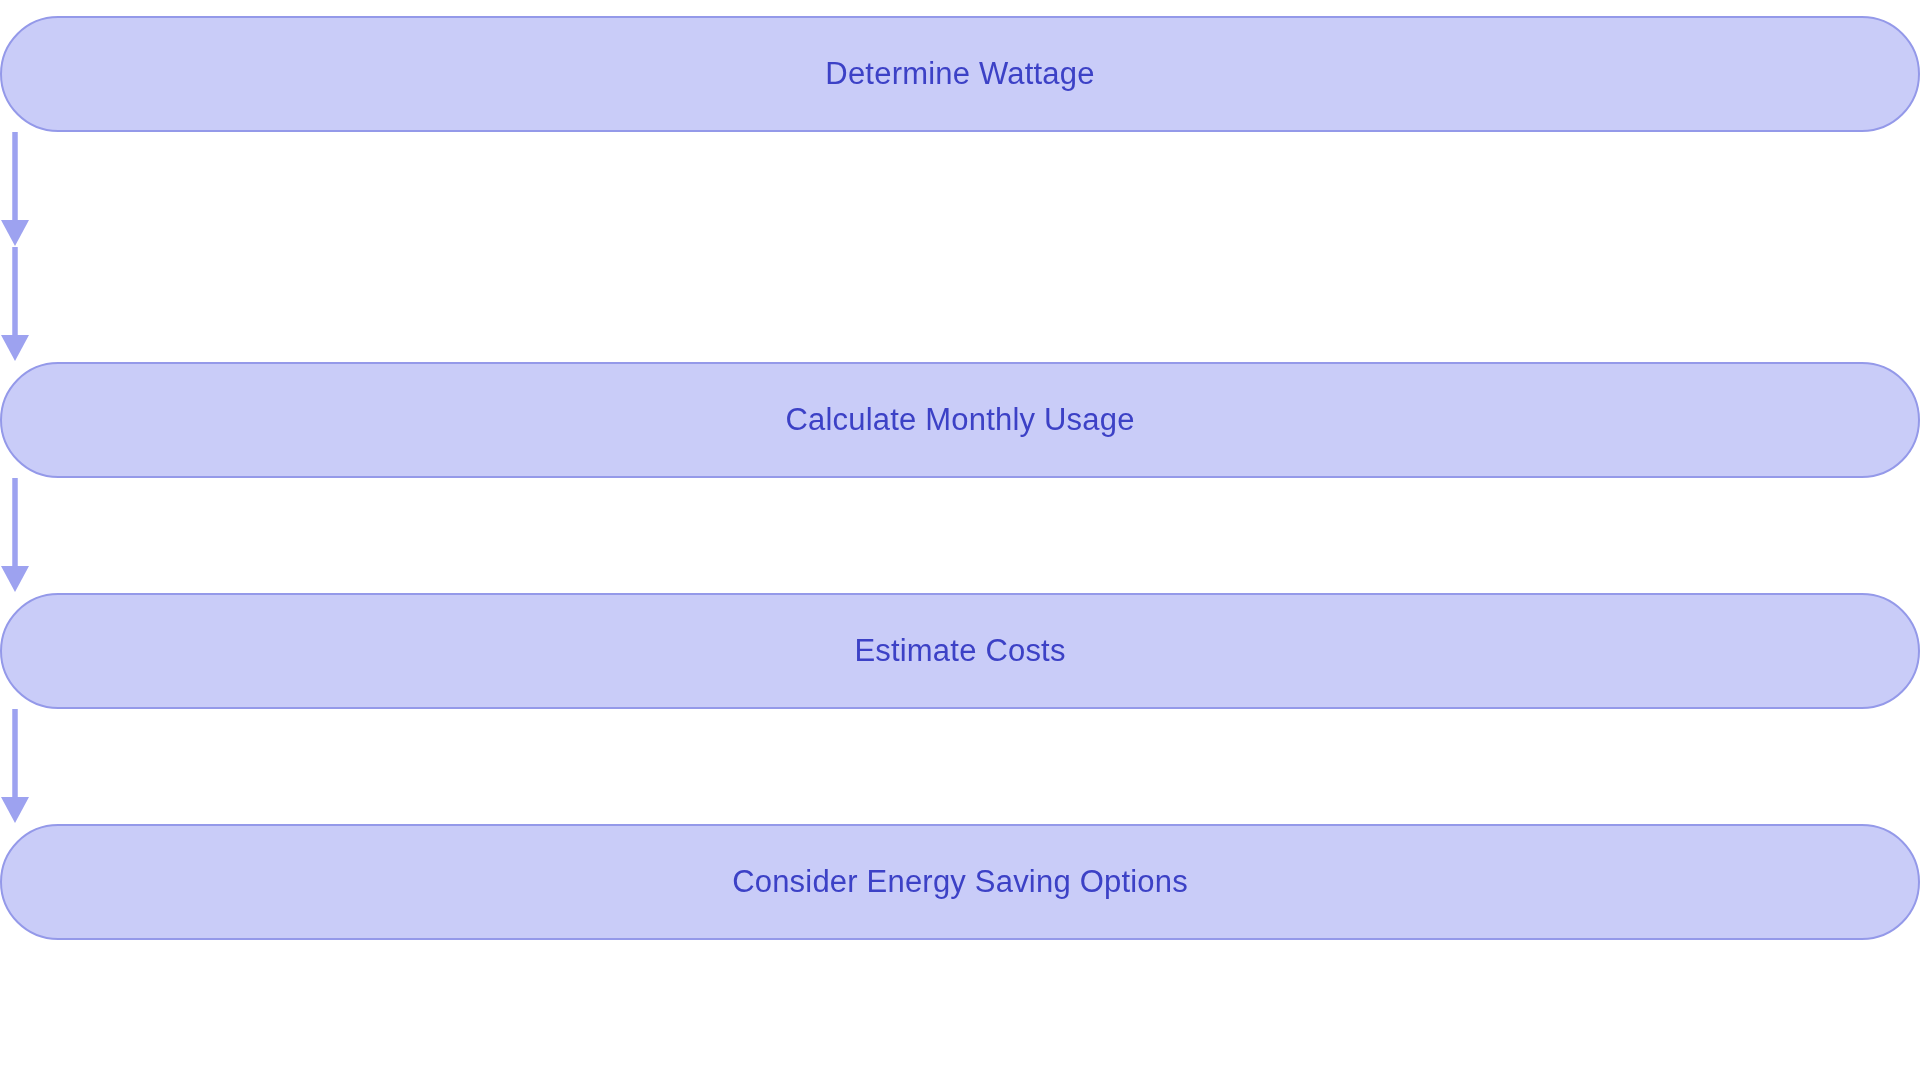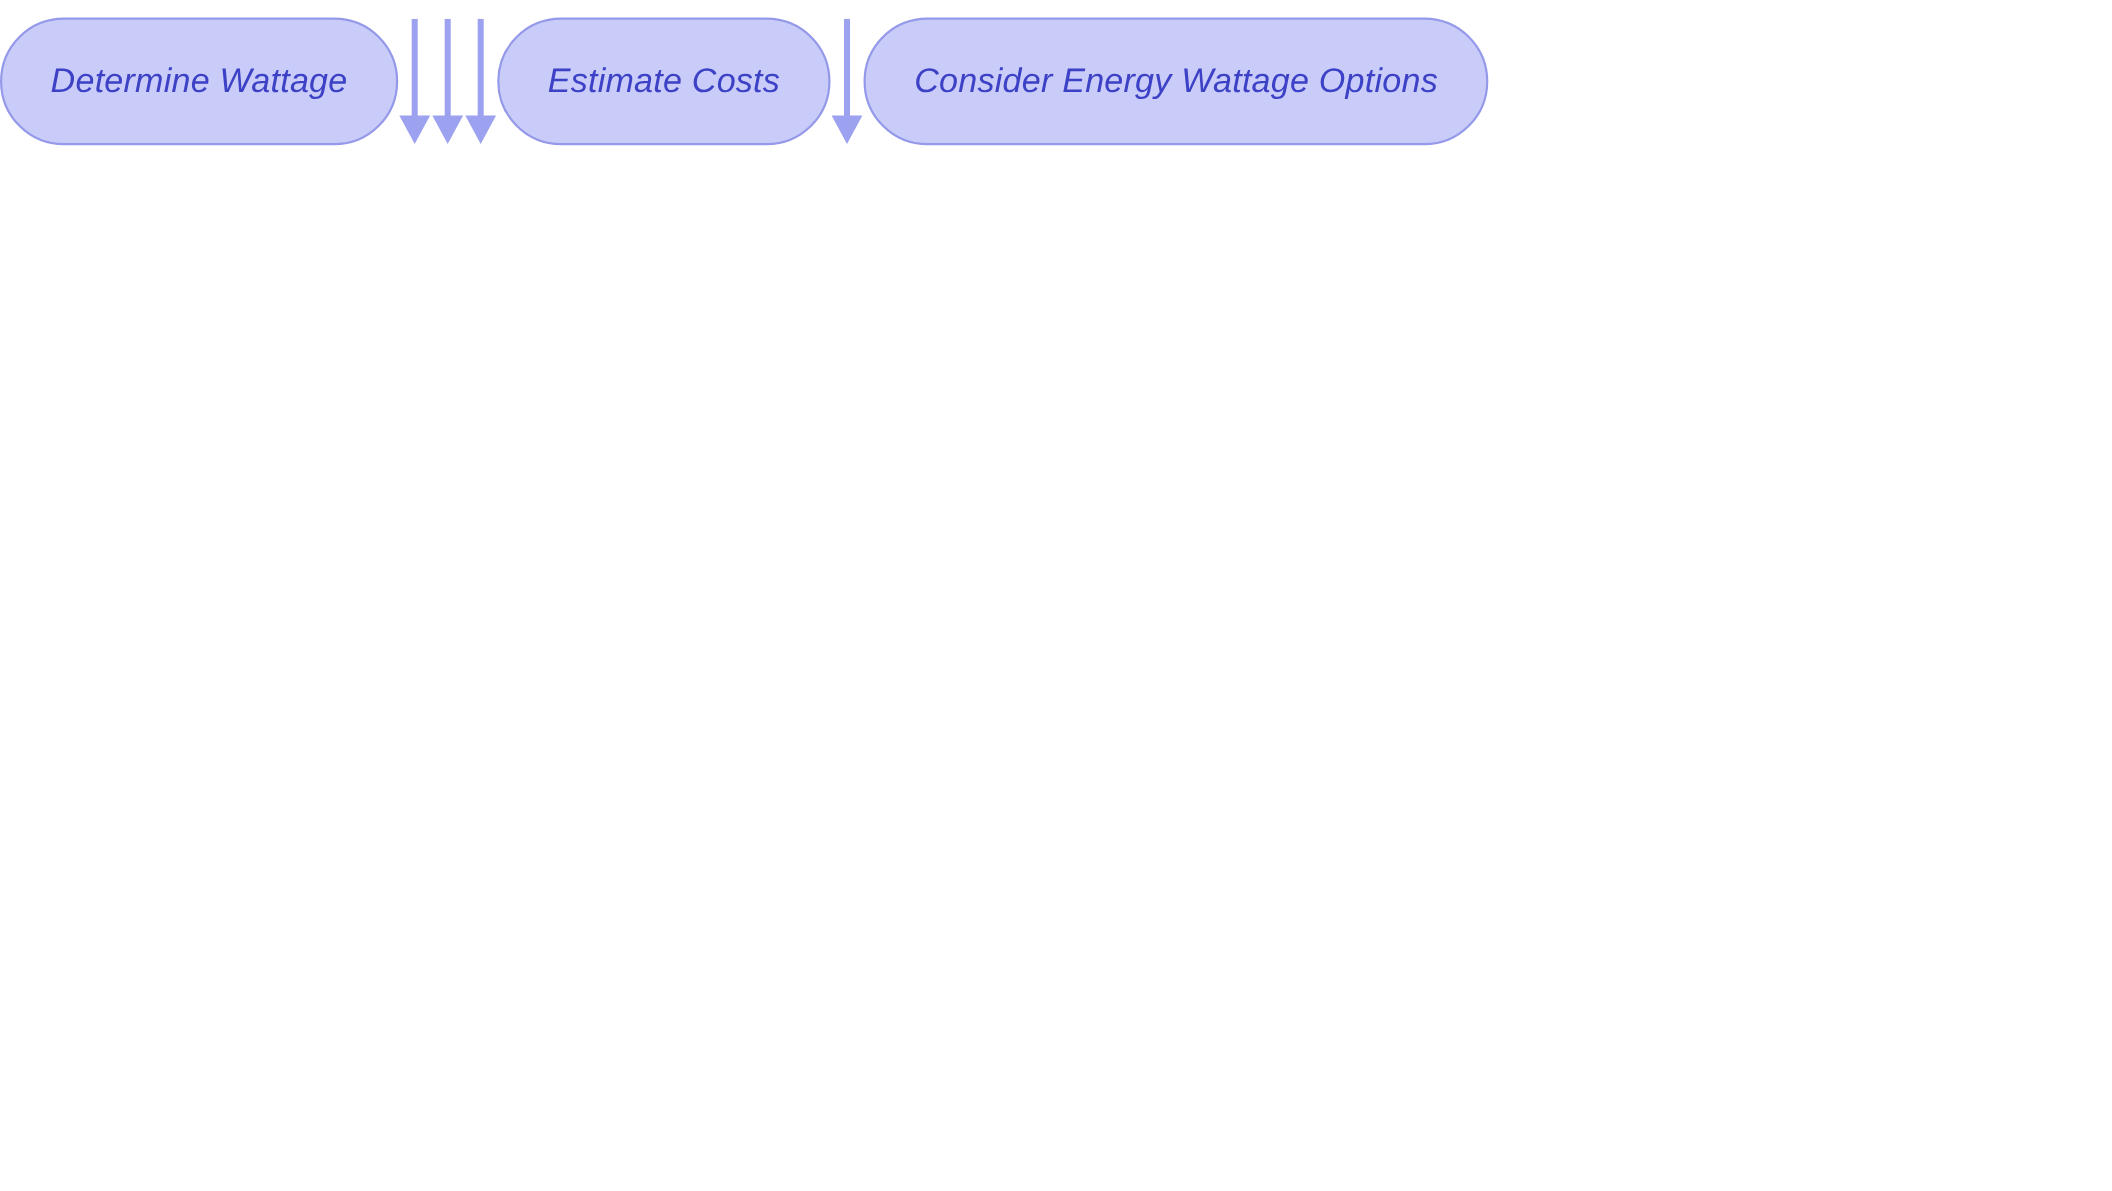--- a/index.html
+++ b/index.html
@@ -17,23 +17,21 @@
     font-family: "Liberation Sans", sans-serif;
     overflow: hidden;
     position: relative;
   }
   .flow {
     position: absolute;
     top: 16px;
     left: 0;
     width: 100%;
     display: flex;
-    flex-direction: row;
-    align-items: center;
-    font-style: italic;
+    flex-direction: column;
   }
   .node {
     box-sizing: border-box;
     height: 116px;
     padding: 0 44px;
     border-radius: 58px;
     background: var(--node-fill);
     border: 2px solid var(--node-border);
     display: flex;
     align-items: center;
@@ -59,28 +57,31 @@
     <span class="node-label">Determine Wattage</span>
   </div>
       <svg class="arrow" width="30" height="115" viewBox="0 0 30 115" aria-hidden="true">
     <path class="arrow-line" d="M15 0 L15 90" stroke-width="5.5" fill="none"></path>
     <path class="arrow-head" d="M15 114 L1 88 L29 88 Z"></path>
   </svg>
       <svg class="arrow" width="30" height="115" viewBox="0 0 30 115" aria-hidden="true">
     <path class="arrow-line" d="M15 0 L15 90" stroke-width="5.5" fill="none"></path>
     <path class="arrow-head" d="M15 114 L1 88 L29 88 Z"></path>
   </svg>
+      <div class="node">
+    <span class="node-label">Calculate Monthly Usage</span>
+  </div>
       <svg class="arrow" width="30" height="115" viewBox="0 0 30 115" aria-hidden="true">
     <path class="arrow-line" d="M15 0 L15 90" stroke-width="5.5" fill="none"></path>
     <path class="arrow-head" d="M15 114 L1 88 L29 88 Z"></path>
   </svg>
       <div class="node">
     <span class="node-label">Estimate Costs</span>
   </div>
       <svg class="arrow" width="30" height="115" viewBox="0 0 30 115" aria-hidden="true">
     <path class="arrow-line" d="M15 0 L15 90" stroke-width="5.5" fill="none"></path>
     <path class="arrow-head" d="M15 114 L1 88 L29 88 Z"></path>
   </svg>
       <div class="node">
-    <span class="node-label">Consider Energy Wattage Options</span>
+    <span class="node-label">Consider Energy Saving Options</span>
   </div>
     </div>
 </main>
 
 </body></html>

